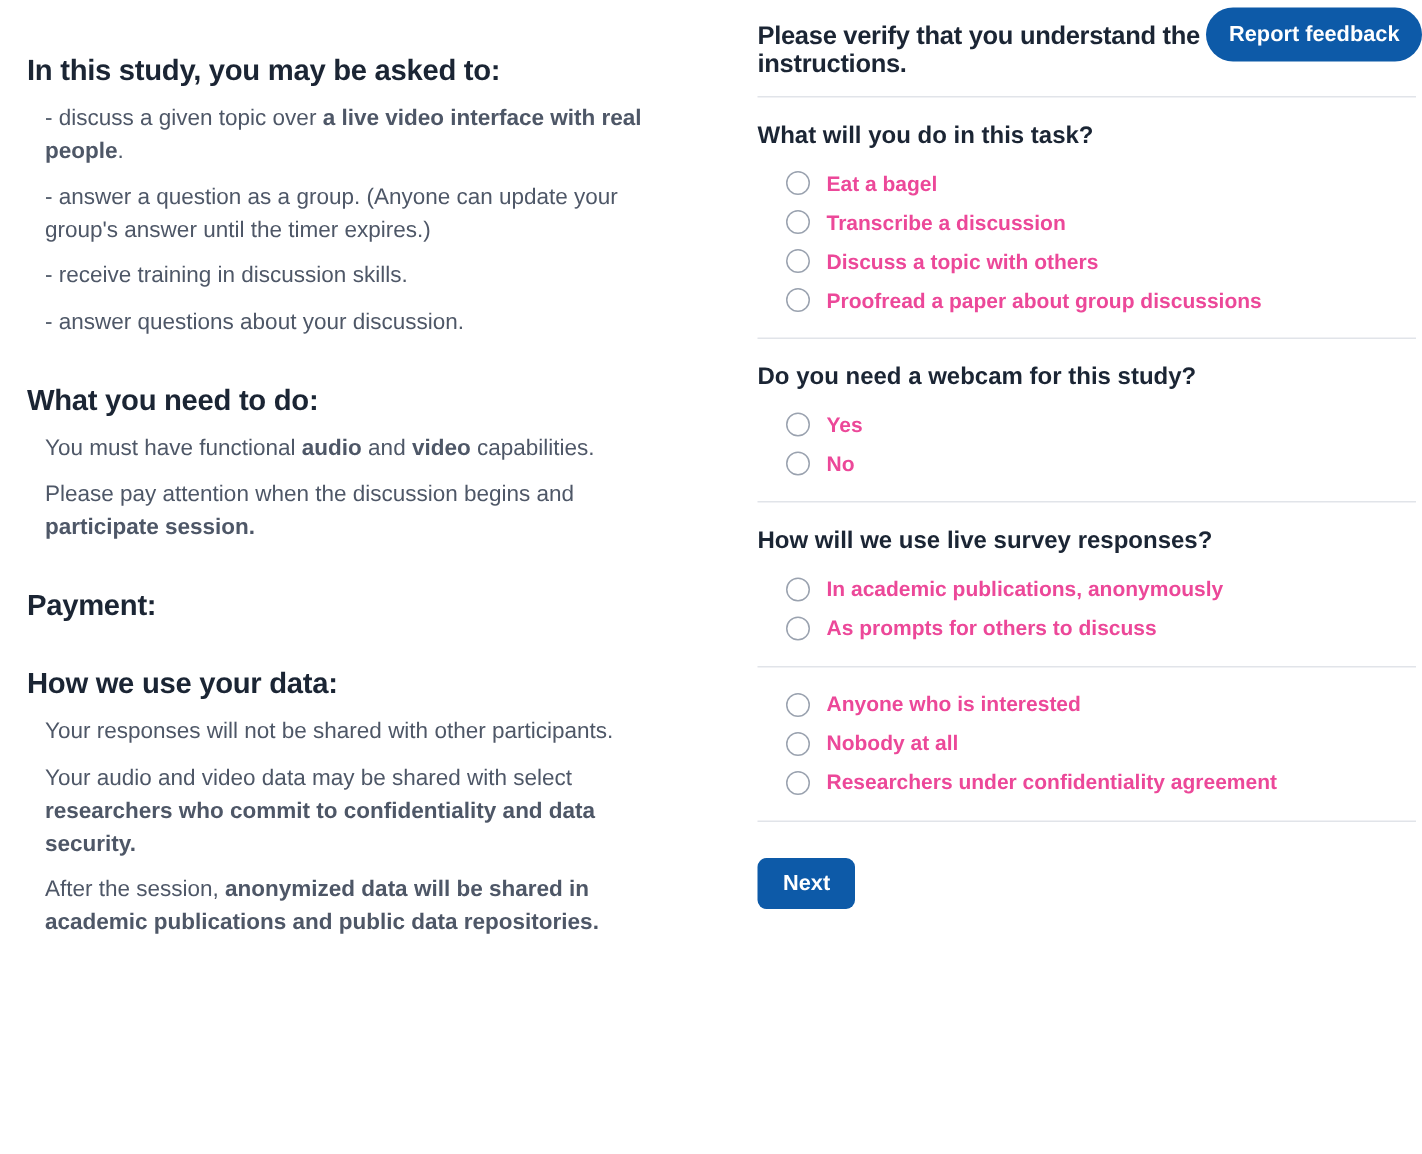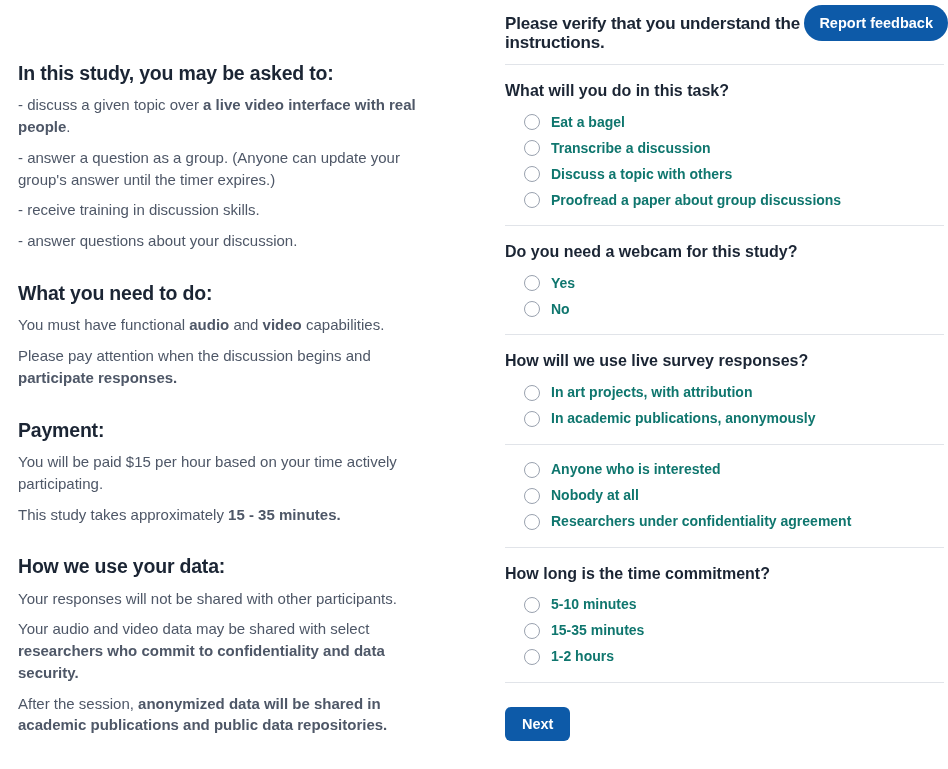--- a/index.html
+++ b/index.html
@@ -21,26 +21,26 @@
     width: 430px;
   }
   .left-col h2 {
     font-size: 19.5px;
     font-weight: 700;
     color: #1b2534;
     letter-spacing: -0.2px;
     margin: 30px 0 10px 0;
     line-height: 1.15;
   }
-  .left-col .section:first-child h2 { margin-top: 62px; }
+  .left-col .section:first-child h2 { margin-top: 36px; }
   .left-col p {
     font-size: 15px;
     color: #4e5767;
     line-height: 1.45;
-    margin: 9px 0;
+    margin: 9px 12px;
   }
   .left-col p b { font-weight: 700; color: #4e5767; }
 
   
   .right-col {
     position: absolute;
     left: 505px;
     top: 0;
     width: 439px;
   }
@@ -94,21 +94,21 @@
     width: 16px;
     height: 16px;
     border: 1.5px solid #9aa2af;
     border-radius: 50%;
     background: #ffffff;
     margin-right: 11px;
   }
   .option-label {
     font-size: 14px;
     font-weight: 600;
-    color: #0f766e;
+    color: #ec4899;
     line-height: 1.2;
   }
   .next-btn {
     margin-top: 12px;
     background: #0d5aa8;
     color: #ffffff;
     font-family: "Liberation Sans", sans-serif;
     font-size: 14.5px;
     font-weight: 700;
     border: none;
@@ -131,30 +131,26 @@
           <p><span>- answer a question as a group.  (Anyone can update your group's answer until the timer expires.)</span></p>
           <p><span>- receive training in discussion skills.</span></p>
           <p><span>- answer questions about your discussion.</span></p>
         </div>
   </div>
 
   <div class="section">
     <h2>What you need to do:</h2>
     <div>
           <p><span>You must have functional </span><b>audio</b><span> and </span><b>video</b><span> capabilities.</span></p>
-          <p><span>Please pay attention when the discussion begins and </span><b>participate responses.</b></p>
+          <p><span>Please pay attention when the discussion begins and </span><b>participate session.</b></p>
         </div>
   </div>
 
   <div class="section">
     <h2>Payment:</h2>
-    <div>
-          <p><span>You will be paid $15 per hour based on your time actively participating.</span></p>
-          <p><span>This study takes approximately </span><b>15 - 35 minutes.</b></p>
-        </div>
   </div>
 
   <div class="section">
     <h2>How we use your data:</h2>
     <div>
           <p><span>Your responses will not be shared with other participants.</span></p>
           <p><span>Your audio and video data may be shared with select </span><b>researchers who commit to confidentiality and data security.</b></p>
           <p><span>After the session, </span><b>anonymized data will be shared in  academic publications and public data repositories.</b></p>
         </div>
   </div>
@@ -201,26 +197,26 @@
             </div>
           </div>
     <hr class="divider">
   </div>
 
   <div class="question">
     <h3>How will we use live survey responses?</h3>
     <div>
             <div class="option">
               <span class="radio"></span>
-              <span class="option-label">In art projects, with attribution</span>
-            </div>
-            <div class="option">
-              <span class="radio"></span>
               <span class="option-label">In academic publications, anonymously</span>
             </div>
+            <div class="option">
+              <span class="radio"></span>
+              <span class="option-label">As prompts for others to discuss</span>
+            </div>
           </div>
     <hr class="divider">
   </div>
 
   <div class="question">
     <div>
             <div class="option">
               <span class="radio"></span>
               <span class="option-label">Anyone who is interested</span>
             </div>
@@ -229,36 +225,18 @@
               <span class="option-label">Nobody at all</span>
             </div>
             <div class="option">
               <span class="radio"></span>
               <span class="option-label">Researchers under confidentiality agreement</span>
             </div>
           </div>
     <hr class="divider">
   </div>
 
-  <div class="question">
-    <h3>How long is the time commitment?</h3>
-    <div>
-            <div class="option">
-              <span class="radio"></span>
-              <span class="option-label">5-10 minutes</span>
-            </div>
-            <div class="option">
-              <span class="radio"></span>
-              <span class="option-label">15-35 minutes</span>
-            </div>
-            <div class="option">
-              <span class="radio"></span>
-              <span class="option-label">1-2 hours</span>
-            </div>
-          </div>
-    <hr class="divider">
-  </div>
 </div>
     <button class="next-btn">Next</button>
   </div>
 
   <button class="report-btn">Report feedback</button>
 </div>
 
 </body></html>

